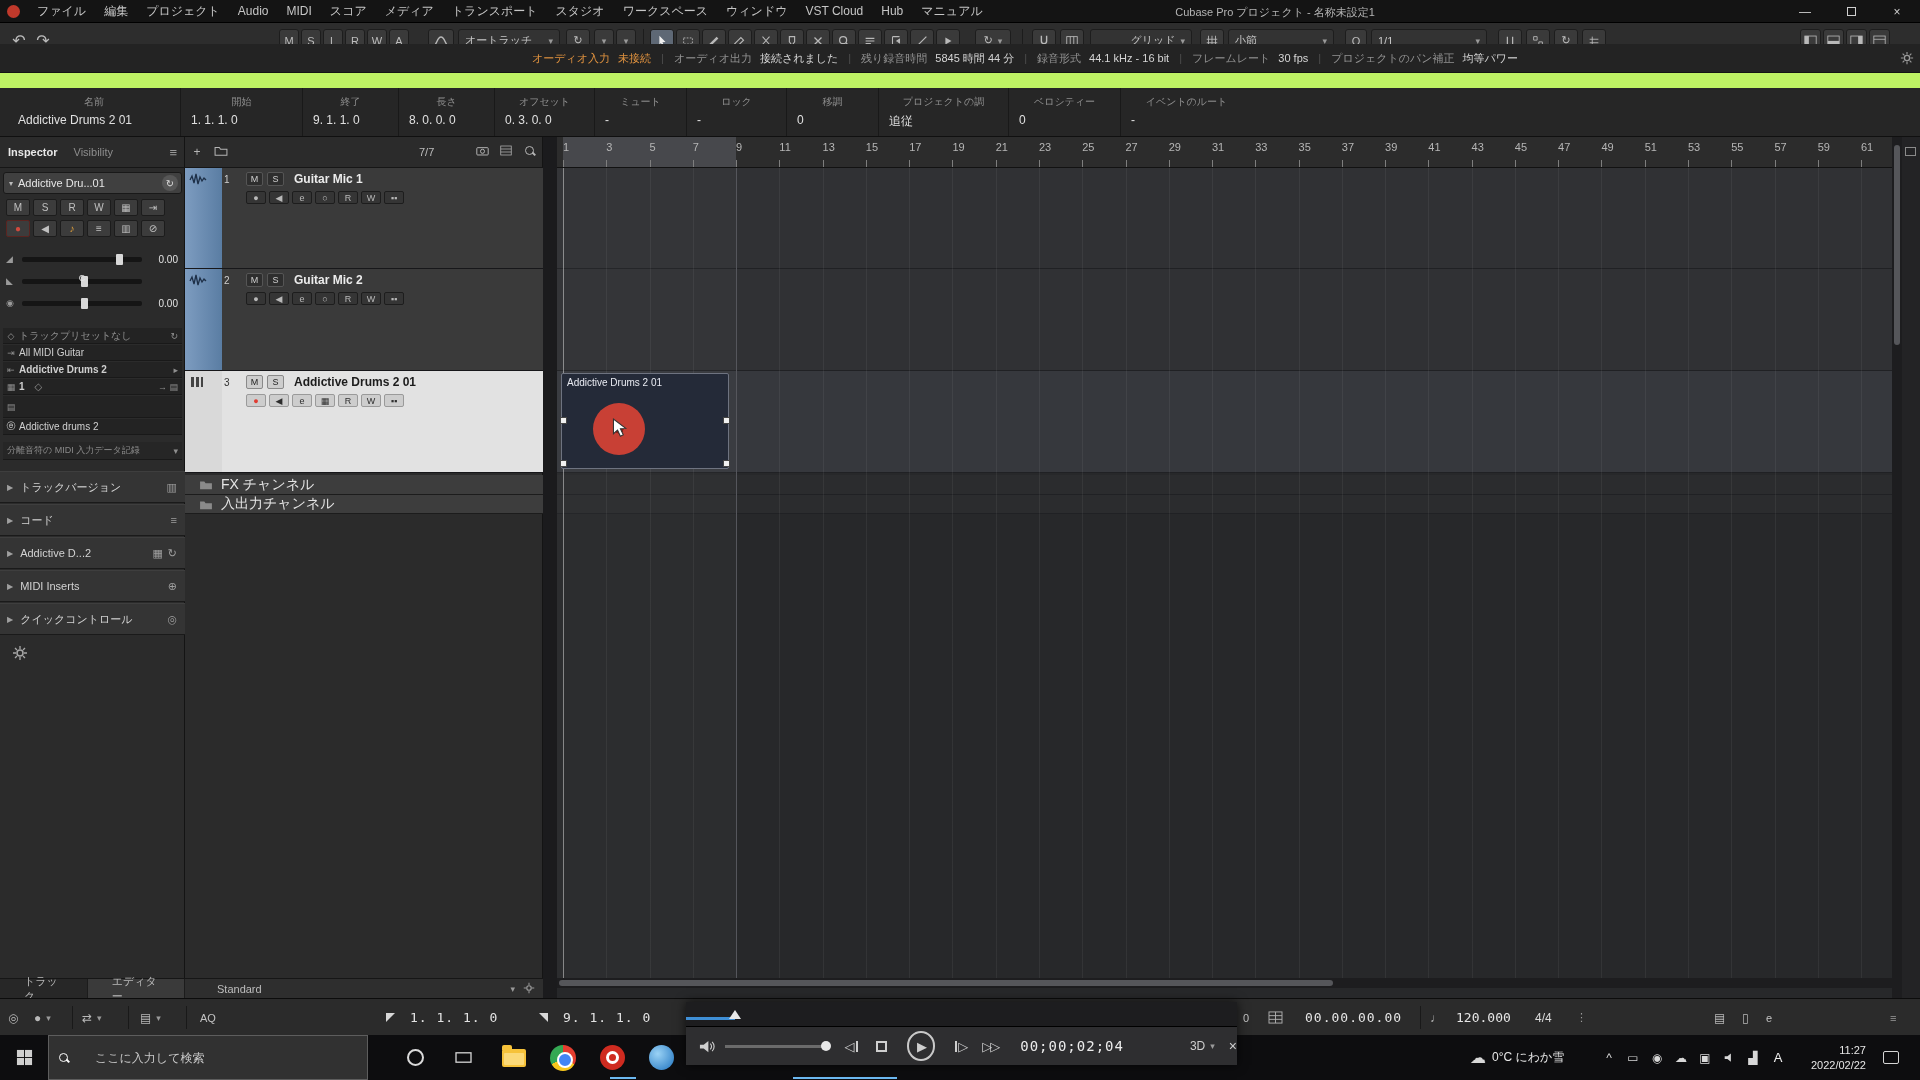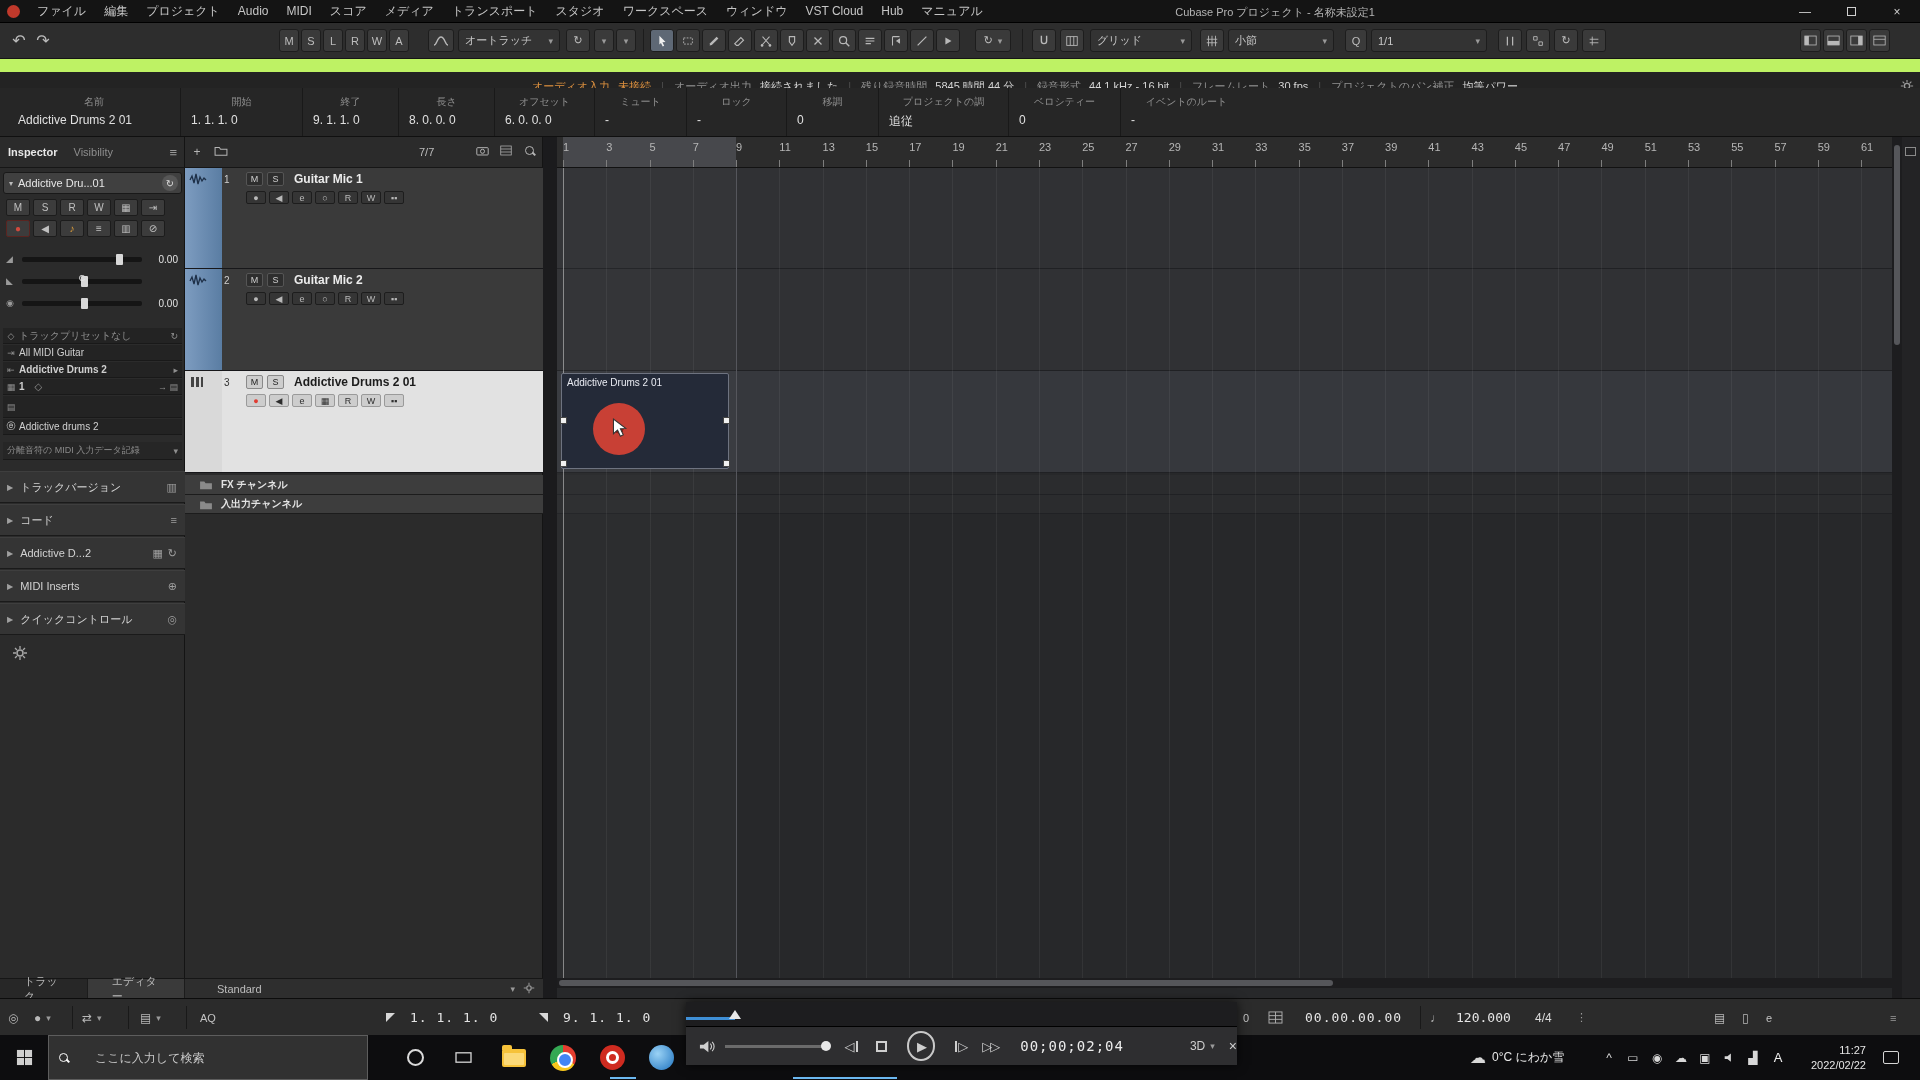--- a/index.html
+++ b/index.html
@@ -22,21 +22,21 @@
   .tb{position:absolute;top:6px;height:23px;display:flex;align-items:center;justify-content:center;}
   .tbtn{background:#3a3a3a;border:1px solid #1d1d1d;border-radius:3px;color:#bdbdbd;font-size:11px;}
   .tbtn.sel{background:#5e6875;color:#fff;}
   .tflat{background:none;border:none;color:#bdbdbd;}
   .tdrop{background:#333;border:1px solid #1d1d1d;border-radius:3px;color:#c8c8c8;font-size:11px;justify-content:space-between;padding:0 6px;}
   .caret{font-size:9px;color:#9a9a9a;margin-left:5px;}
   .tdiv{position:absolute;top:6px;width:1px;height:23px;background:#1c1c1c;}
   .ticon svg{display:block;}
 
   
-  #statusline{position:absolute;left:0;top:44px;width:1920px;height:29px;background:#232323;border-bottom:1px solid #141414;display:flex;align-items:center;padding-left:532px;font-size:11px;margin-top:28px;}
+  #statusline{position:absolute;left:0;top:44px;width:1920px;height:29px;background:#232323;border-bottom:1px solid #141414;display:flex;align-items:center;padding-left:532px;font-size:11px;}
   .st-item{display:flex;align-items:center;white-space:nowrap;}
   .st-item::before{content:"|";color:#4d4d4d;padding:0 10px;}
   .st-item:first-child::before{content:"";padding:0;}
   .st-label{color:#929292;margin-right:8px;}
   .st-value{color:#d6d6d6;}
 
   
   #infoline{position:absolute;left:0;top:88px;width:1920px;height:49px;background:#262626;border-bottom:1px solid #101010;display:flex;padding-left:8px;}
   .if-field{border-left:1px solid #191919;padding-top:7px;height:100%;}
   .if-field:first-child{border-left:none;}
@@ -93,21 +93,21 @@
   .tbody.selected{background:#e2e2e2;}
   .trow1{display:flex;align-items:center;gap:4px;}
   .ms{width:17px;height:14px;border-radius:2px;background:#2e2e2e;border:1px solid #555;color:#cfcfcf;font-size:9px;display:flex;align-items:center;justify-content:center;}
   .ms.on-light{background:#cdcdcd;border-color:#8a8a8a;color:#222;}
   .tname{font-size:12px;font-weight:bold;color:#ececec;margin-left:6px;white-space:nowrap;}
   .tname.dark{color:#1c1c1c;}
   .trow2{display:flex;gap:3px;margin-top:5px;}
   .m2{min-width:20px;height:13px;border-radius:2px;background:#353535;border:1px solid #1d1d1d;color:#b9b9b9;font-size:9px;display:flex;align-items:center;justify-content:center;padding:0 2px;}
   .m2.light{background:#cdcdcd;border-color:#9a9a9a;color:#2d2d2d;}
   .m2.recred{color:#e03c32;}
-  .folder-row{position:absolute;left:0;width:358px;background:#3d3d3d;border-bottom:1px solid #1c1c1c;display:flex;align-items:center;font-size:10px;font-weight:bold;color:#e4e4e4;}
+  .folder-row{position:absolute;left:0;width:358px;background:#3d3d3d;border-bottom:1px solid #1c1c1c;display:flex;align-items:center;font-size:14px;font-weight:normal;color:#e4e4e4;}
   .folder-row svg{margin:0 8px 0 14px;}
   .tl-bottom{position:absolute;left:0;top:841px;width:358px;height:20px;background:#2e2e2e;border-top:1px solid #161616;display:flex;align-items:center;font-size:11px;color:#bdbdbd;}
   .mag{position:relative;width:10px;height:10px;display:inline-block;}
   .mag::before{content:"";position:absolute;left:0;top:0;width:7px;height:7px;border:1.5px solid #b5b5b5;border-radius:50%;}
   .mag::after{content:"";position:absolute;left:7px;top:7px;width:4px;height:1.5px;background:#b5b5b5;transform:rotate(45deg);}
 
   
   #timeline{position:absolute;left:557px;top:137px;width:1335px;height:861px;background:#27282a;}
   #ruler{position:absolute;left:0;top:0;width:1335px;height:31px;background:#2c2c2c;border-bottom:1px solid #121212;overflow:hidden;}
   .loc-range{position:absolute;left:6px;top:0;width:173px;height:31px;background:#47484c;}
@@ -321,21 +321,21 @@
       <svg width="14" height="14" viewBox="0 0 16 16">
           <path d="M5 2 v6 a3 3 0 0 0 6 0 V2" fill="none" stroke="#b9b9b9" stroke-width="1.6"></path>
         </svg>
     </div>
     <div class="tb tbtn ticon" style="left:1060px;width:24px;">
       <svg width="14" height="14" viewBox="0 0 16 16">
           <rect x="2" y="3" width="12" height="10" fill="none" stroke="#b9b9b9"></rect>
           <path d="M6 3 v10 M10 3 v10" stroke="#b9b9b9"></path>
         </svg>
     </div>
-    <div class="tb tdrop" style="left:1090px;width:102px;">
+    <div class="tb tdrop" style="left:1090px;width:102px;justify-content:flex-end;">
       <span>グリッド</span>
       <span class="caret">▾</span>
     </div>
     <div class="tb tbtn ticon" style="left:1200px;width:24px;">
       <svg width="14" height="14" viewBox="0 0 16 16">
           <path d="M4 2 v12 M8 2 v12 M12 2 v12 M2 6 h12 M2 10 h12" stroke="#b9b9b9" fill="none"></path>
         </svg>
     </div>
     <div class="tb tdrop" style="left:1228px;width:106px;">
       <span>小節</span>
@@ -437,21 +437,21 @@
         <div class="if-field">
         <span class="if-label">終了</span>
         <span class="if-value">9. 1. 1. 0</span>
       </div>
         <div class="if-field">
         <span class="if-label">長さ</span>
         <span class="if-value">8. 0. 0. 0</span>
       </div>
         <div class="if-field">
         <span class="if-label">オフセット</span>
-        <span class="if-value">6. 0. 0. 0</span>
+        <span class="if-value">0. 3. 0. 0</span>
       </div>
         <div class="if-field">
         <span class="if-label">ミュート</span>
         <span class="if-value">-</span>
       </div>
         <div class="if-field">
         <span class="if-label">ロック</span>
         <span class="if-value">-</span>
       </div>
         <div class="if-field">

